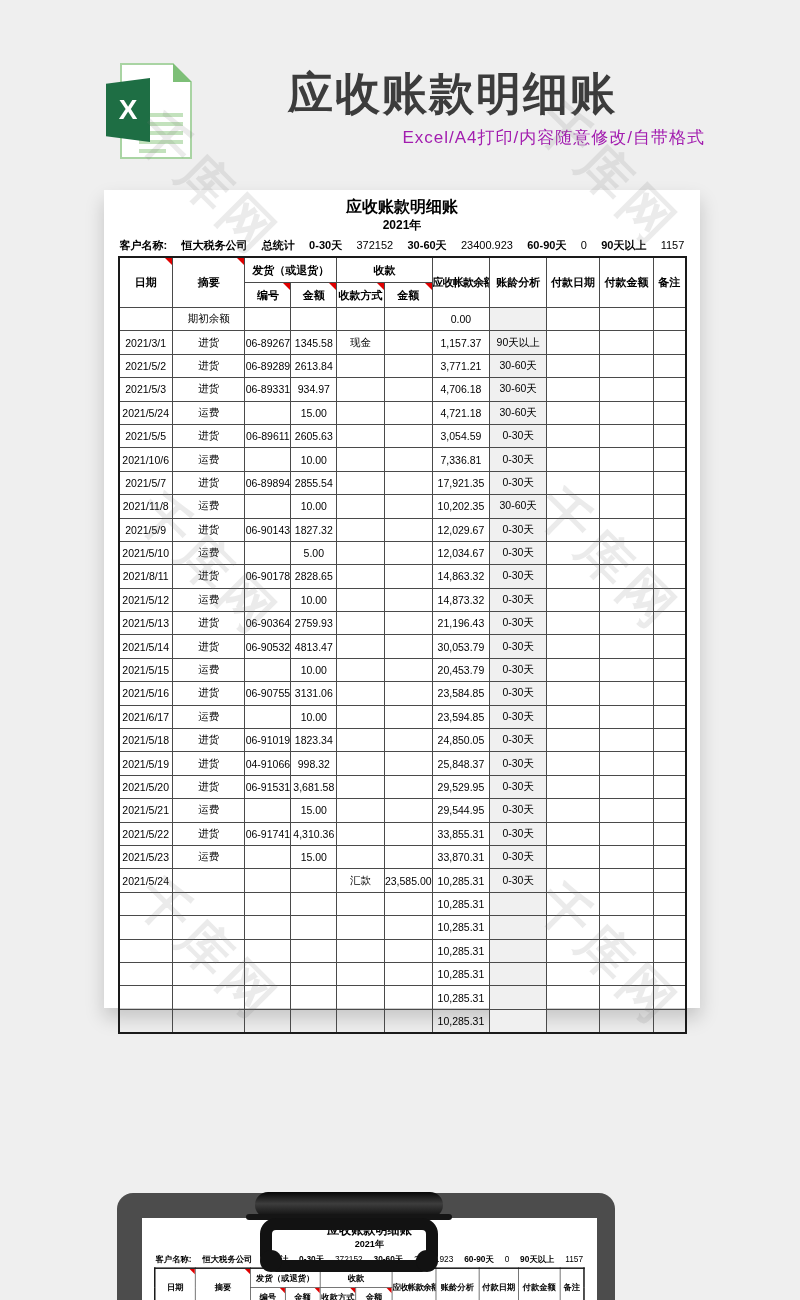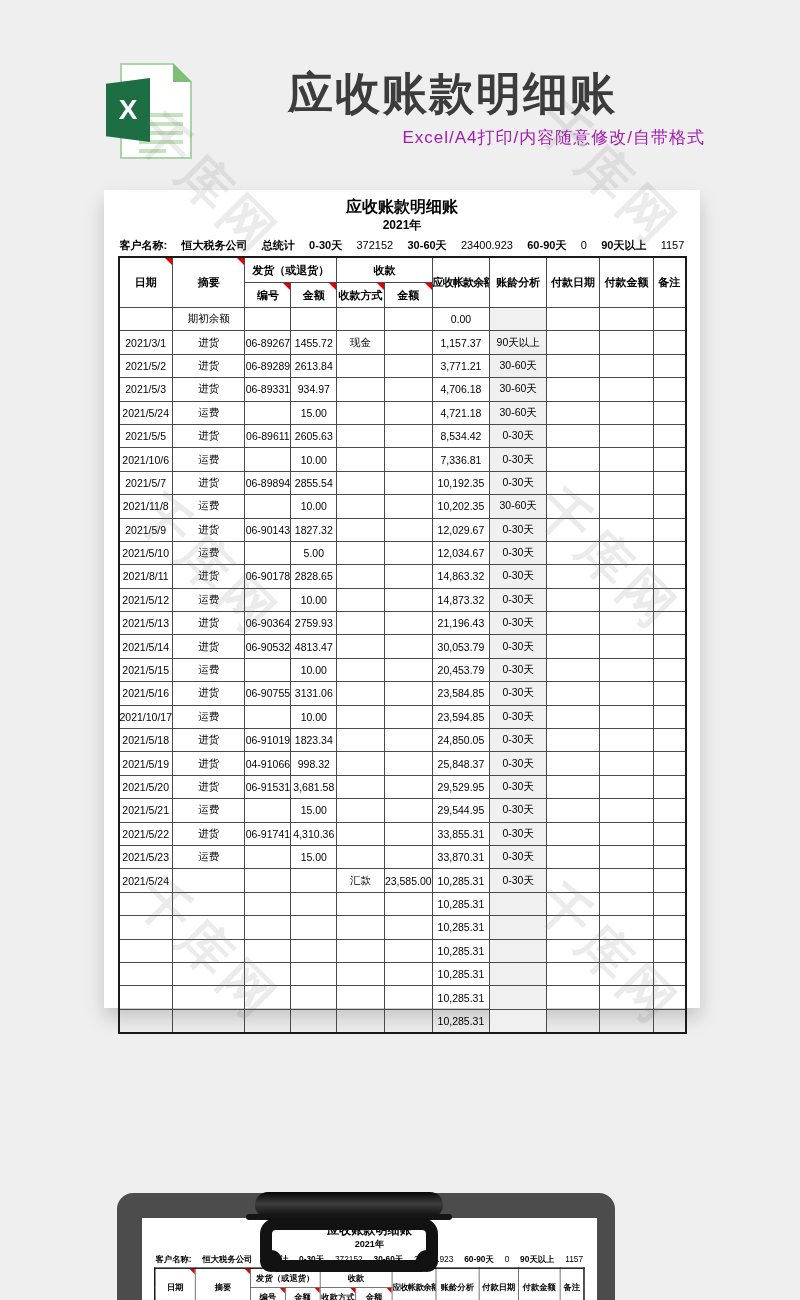--- a/index.html
+++ b/index.html
@@ -183,21 +183,21 @@
               <td class="bal">0.00</td>
               <td class="aging"></td>
               <td></td>
               <td></td>
               <td></td>
             </tr>
             <tr>
               <td>2021/3/1</td>
               <td>进货</td>
               <td>06-89267</td>
-              <td>1455.72</td>
+              <td>1345.58</td>
               <td>现金</td>
               <td class="amt-r"></td>
               <td class="bal">1,157.37</td>
               <td class="aging">90天以上</td>
               <td></td>
               <td></td>
               <td></td>
             </tr>
             <tr>
               <td>2021/5/2</td>
@@ -238,21 +238,21 @@
               <td></td>
               <td></td>
             </tr>
             <tr>
               <td>2021/5/5</td>
               <td>进货</td>
               <td>06-89611</td>
               <td>2605.63</td>
               <td></td>
               <td class="amt-r"></td>
-              <td class="bal">8,534.42</td>
+              <td class="bal">3,054.59</td>
               <td class="aging">0-30天</td>
               <td></td>
               <td></td>
               <td></td>
             </tr>
             <tr>
               <td>2021/10/6</td>
               <td>运费</td>
               <td></td>
               <td>10.00</td>
@@ -264,21 +264,21 @@
               <td></td>
               <td></td>
             </tr>
             <tr>
               <td>2021/5/7</td>
               <td>进货</td>
               <td>06-89894</td>
               <td>2855.54</td>
               <td></td>
               <td class="amt-r"></td>
-              <td class="bal">10,192.35</td>
+              <td class="bal">17,921.35</td>
               <td class="aging">0-30天</td>
               <td></td>
               <td></td>
               <td></td>
             </tr>
             <tr>
               <td>2021/11/8</td>
               <td>运费</td>
               <td></td>
               <td>10.00</td>
@@ -388,21 +388,21 @@
               <td>3131.06</td>
               <td></td>
               <td class="amt-r"></td>
               <td class="bal">23,584.85</td>
               <td class="aging">0-30天</td>
               <td></td>
               <td></td>
               <td></td>
             </tr>
             <tr>
-              <td>2021/10/17</td>
+              <td>2021/6/17</td>
               <td>运费</td>
               <td></td>
               <td>10.00</td>
               <td></td>
               <td class="amt-r"></td>
               <td class="bal">23,594.85</td>
               <td class="aging">0-30天</td>
               <td></td>
               <td></td>
               <td></td>

